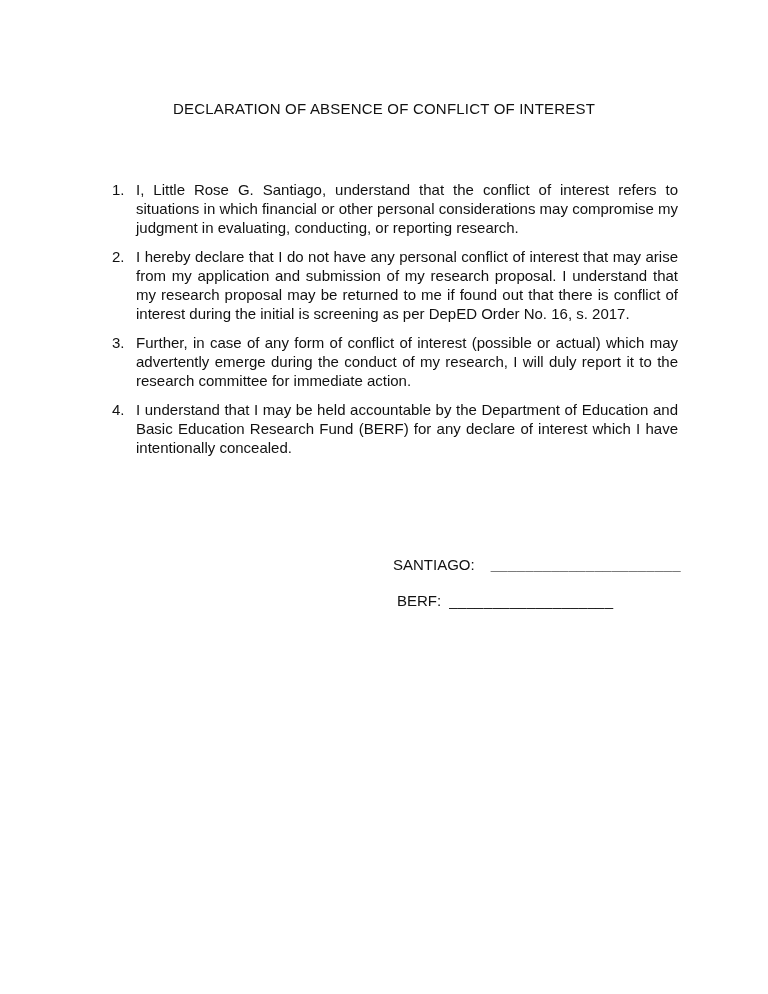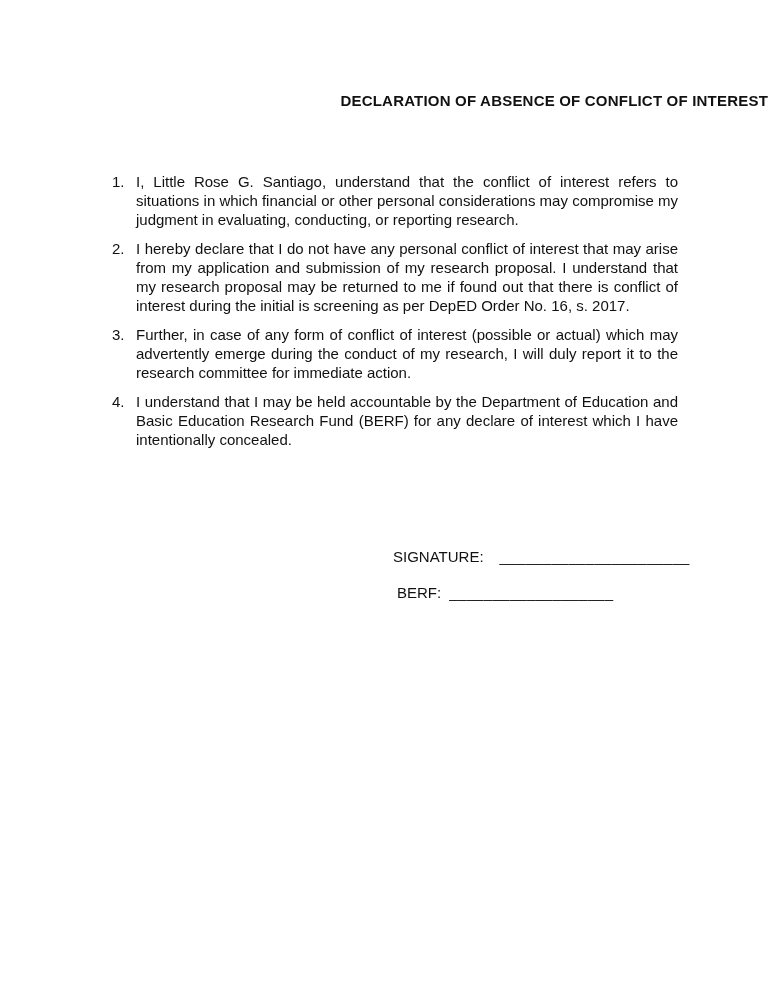--- a/index.html
+++ b/index.html
@@ -13,26 +13,26 @@
     height: 994px;
     background: #ffffff;
     color: #111111;
     font-family: "Liberation Sans", sans-serif;
     font-size: 15px;
     line-height: 19px;
     overflow: hidden;
     box-sizing: border-box;
   }
   .doc-title {
-    margin: 0;
+    margin: 8px;
     padding-top: 91px;
     font-size: 15px;
     line-height: 19px;
-    font-weight: 700;
-    text-align: right;
+    font-weight: 400;
+    text-align: center;
     letter-spacing: 0.2px;
   }
   .declaration-list {
     margin-top: 62px;
     padding-left: 112px;
     padding-right: 90px;
   }
   .declaration-item {
     display: flex;
     margin-bottom: 10px;
@@ -50,21 +50,21 @@
     margin-left: 393px;
   }
   .sig-row {
     line-height: 19px;
     margin-bottom: 17px;
     white-space: nowrap;
   }
   .sig-row.date-row {
     padding-left: 4px;
   }
-  .sig-gap-1 { margin-left: 16px; }
+  .sig-gap-1 { margin-left: 16px; font-weight: bold; }
   .sig-gap-2 { margin-left: 8px; }
   .blank-line {
     letter-spacing: 0.3px;
   }
 </style>
 </head>
 <body>
 
 <div class="page">
 
@@ -91,21 +91,21 @@
       <span class="item-num">4.</span>
       <span class="item-text">I understand that I may be held accountable by the Department of Education and Basic Education Research Fund (BERF) for any declare of interest which I have intentionally concealed.</span>
     </div>
 
   </div>
 
   <div class="signature-block">
 
 
     <div class="sig-row">
-      <span>SIGNATURE:</span><span class="sig-gap-1 blank-line">______________________</span>
+      <span>SANTIAGO:</span><span class="sig-gap-1 blank-line">______________________</span>
     </div>
 
     <div class="sig-row date-row">
       <span>BERF:</span><span class="sig-gap-2 blank-line">___________________</span>
     </div>
 
   </div>
 
 </div>
 

